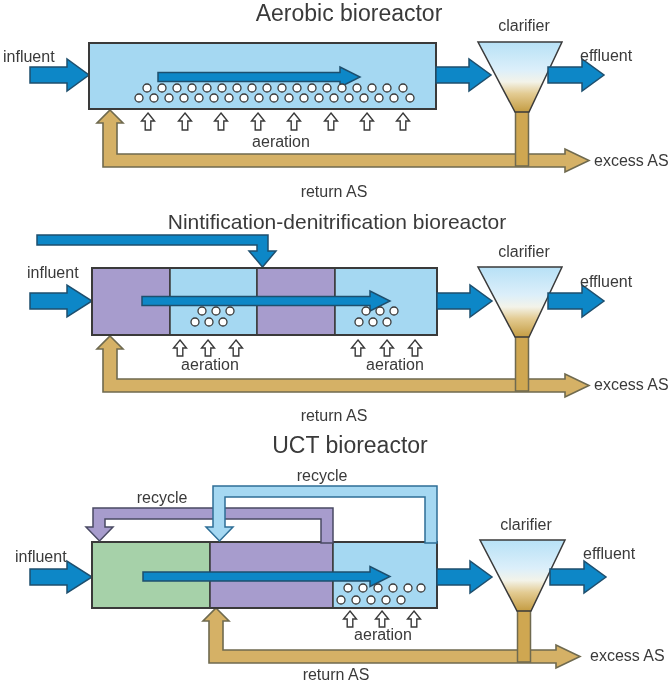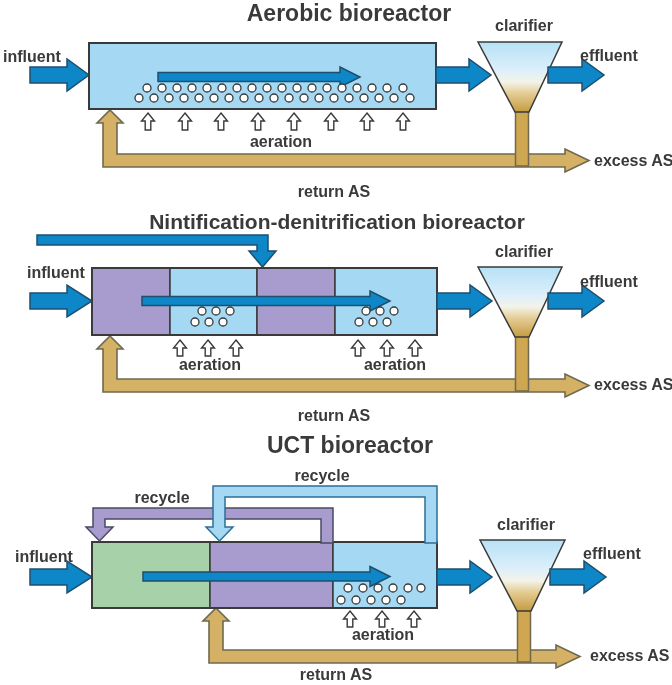--- a/index.html
+++ b/index.html
@@ -1,21 +1,21 @@
 <!DOCTYPE html>
 <html><head>
 <meta charset="utf-8">
 <title>Figure</title>
 <style>
   :root{
     --zoneBlue:#a5d8f2; --zonePurple:#a79ccd; --zoneGreen:#a6d1a9;
     --flowBlue:#0d87c7; --tan:#d5b166; --ink:#3a3a3a;
   }
   html,body{margin:0;padding:0;background:#fff;}
-  .stage{position:relative;width:672px;height:685px;background:#fff;overflow:hidden;font-weight:bold;}
+  .stage{position:relative;width:672px;height:685px;background:#fff;overflow:hidden;}
   svg{display:block;}
   text{fill:var(--ink);font-family:"Liberation Sans",sans-serif;}
   .title{font-size:23px;}
   .title-long{font-size:21px;}
   .lbl{font-size:16px;}
   .mid{text-anchor:middle;}
   .seg{stroke:#3a3a3a;stroke-width:1.5;}
   .outer{fill:none;stroke:#3a3a3a;stroke-width:2;}
   .barrow{stroke:#1e4f6e;stroke-width:1.5;}
   .tanshape{stroke:#6f6a4f;stroke-width:1.6;}

